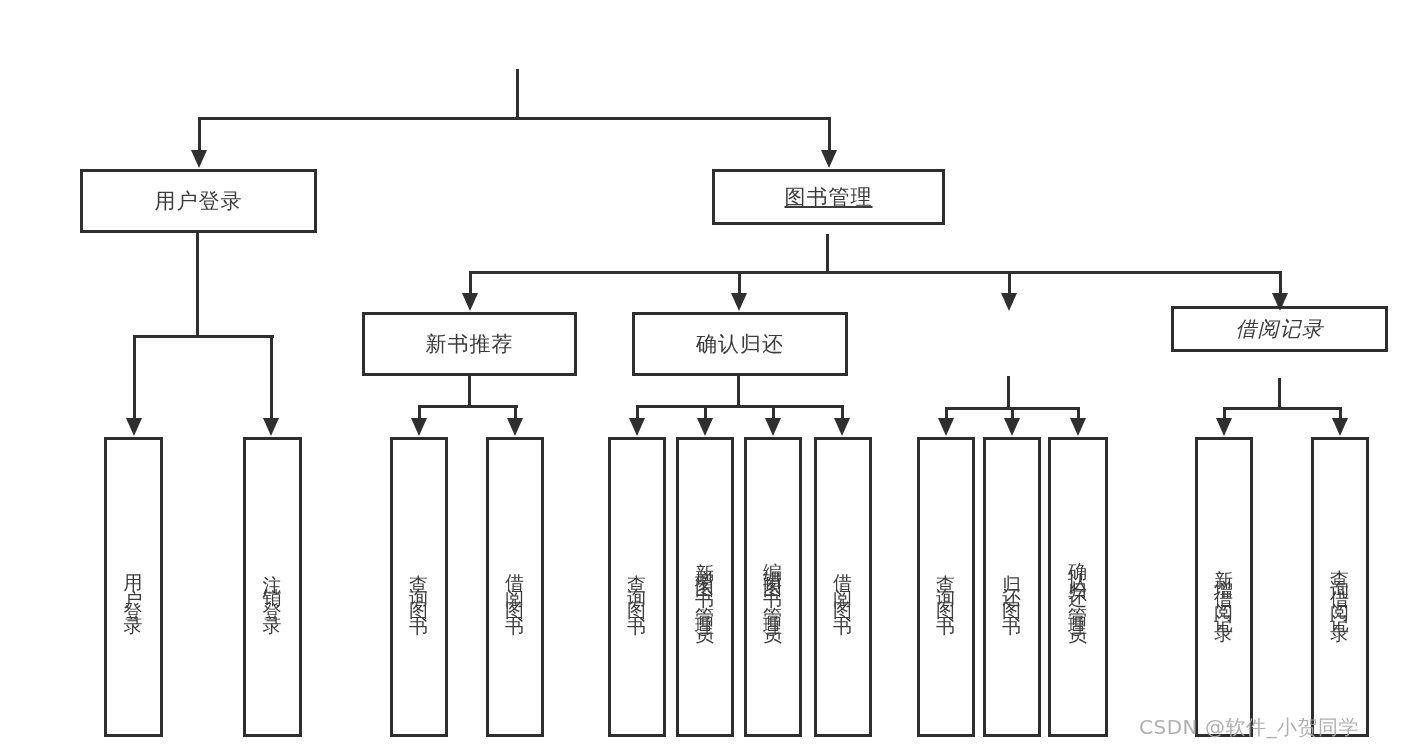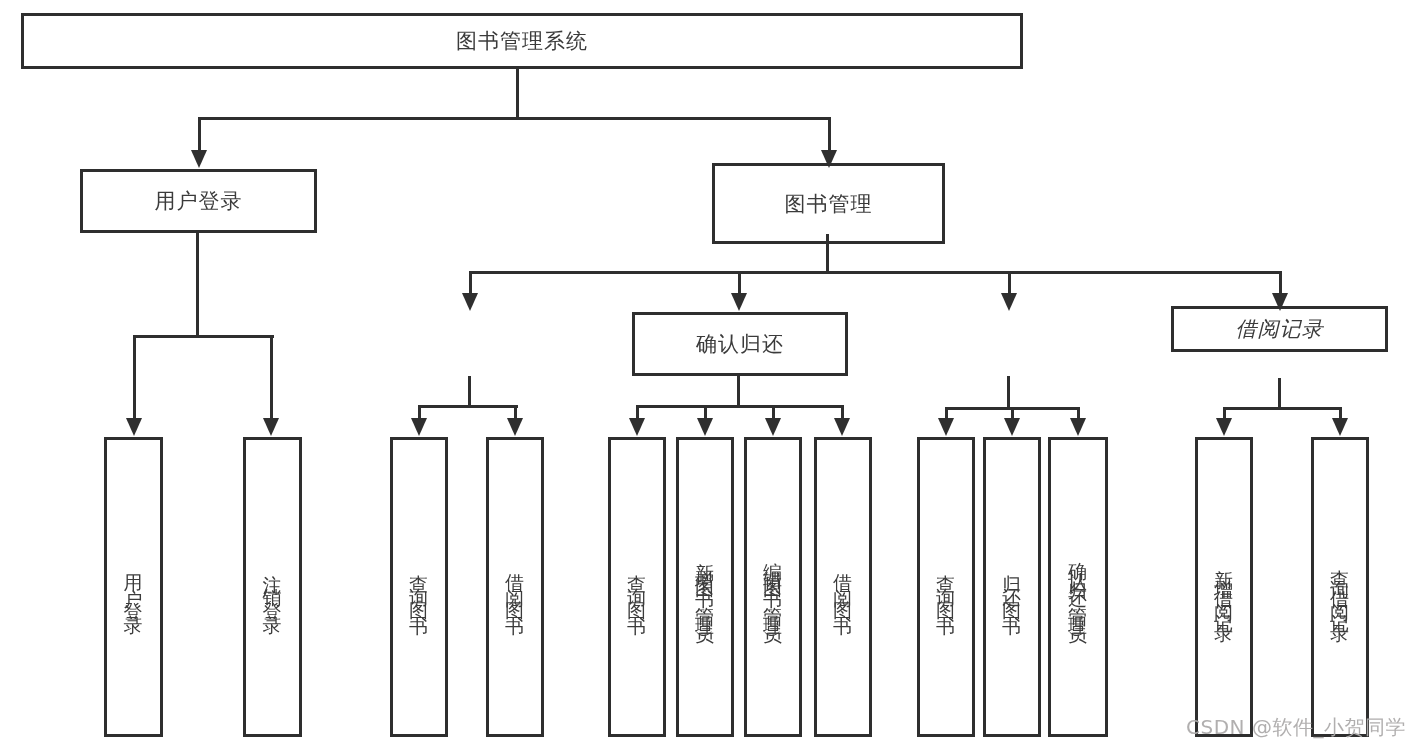--- a/index.html
+++ b/index.html
@@ -34,46 +34,46 @@
   .line { position: absolute; background: #2f2f2f; }
   .arrowhead {
     position: absolute;
     width: 0; height: 0;
     border-left: 8px solid transparent;
     border-right: 8px solid transparent;
     border-top: 18px solid #2f2f2f;
   }
   #watermark {
     position: absolute;
-    left: 1186px;
+    left: 1139px;
     top: 714px;
     font-size: 20px;
     color: rgba(173, 171, 171, 0.95);
     white-space: nowrap;
     z-index: 10;
     letter-spacing: 0.5px;
     text-align: right;
   }
 </style>
 </head>
 <body>
 
 <div id="canvas">
 
-  <div class="box h-box" style="left:21px; top:13px; width:1002px; height:56px;">
-    <span>图书管理系统</span>
-  </div>
 
   <div class="box h-box" style="left:80px; top:169px; width:237px; height:64px;">
     <span>用户登录</span>
   </div>
-  <div class="box h-box" style="left:712px; top:163px; width:233px; height:81px;">
+  <div class="box h-box" style="left:712px; top:169px; width:233px; height:56px;text-decoration:underline;">
     <span>图书管理</span>
   </div>
 
+  <div class="box h-box" style="left:362px; top:312px; width:215px; height:64px;">
+    <span>新书推荐</span>
+  </div>
   <div class="box h-box" style="left:632px; top:312px; width:216px; height:64px;">
     <span>确认归还</span>
   </div>
   <div class="box h-box" style="left:1171px; top:306px; width:217px; height:46px;font-style:italic;">
     <span>借阅记录</span>
   </div>
 
   <div class="box v-box vs-4" style="left:104px; top:437px; width:59px; height:300px;">
     <span>用户登录</span>
   </div>

